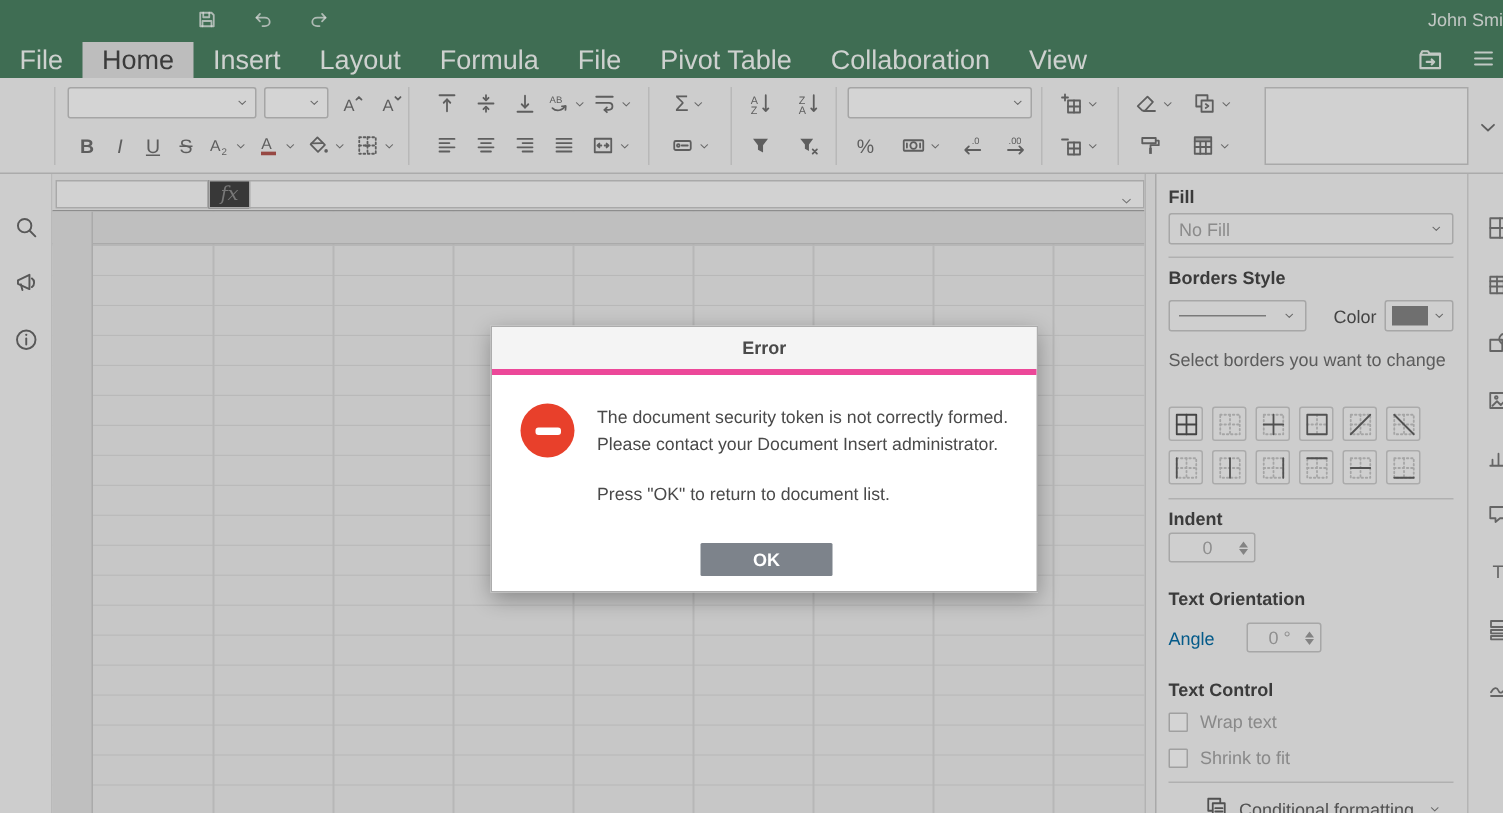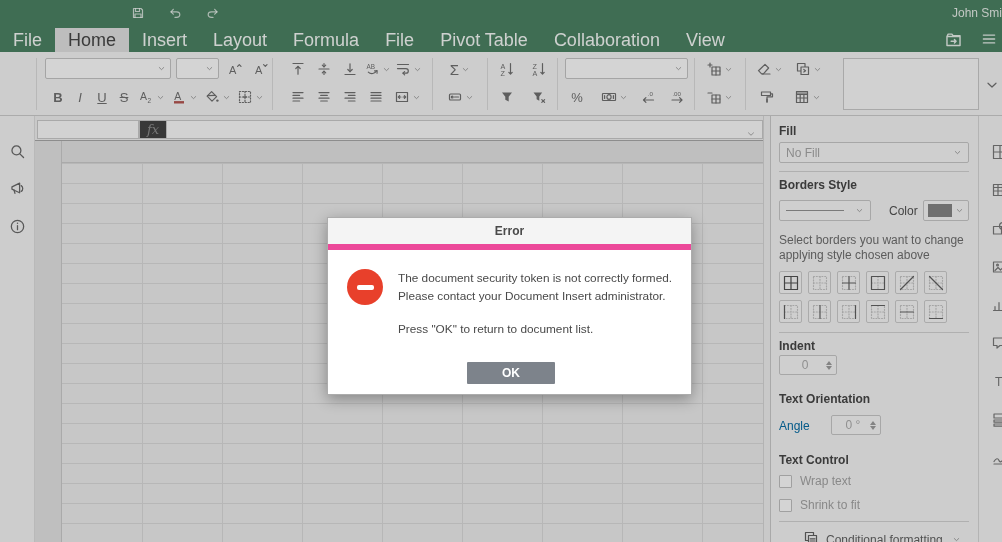--- a/index.html
+++ b/index.html
@@ -72,21 +72,21 @@
   .cbl { font-size:12px; color:#A0A0A0; }
   .cond { position:absolute; display:flex; align-items:center; gap:7px; color:#5E5E5E; font-size:12px; }
 
   
   .rstrip { position:absolute; left:978px; top:116px; width:24px; height:426px; background:#F1F1F1; border-left:1px solid #D4D4D4; }
   .rstrip .ri { position:absolute; left:13px; width:15px; height:15px; color:#767676; }
 
   
   .overlay { position:absolute; inset:0; background:rgba(10,10,10,.155); z-index:50; }
   .dialog { position:absolute; left:327px; top:217px; width:365px; height:178px; background:#FFF; border:1px solid #ACACAC; box-shadow:0 4px 14px rgba(0,0,0,.33); z-index:60; }
-  .dlg-head { height:32px; background:#F4F4F4; border-bottom:6px solid #ec4899; display:flex; align-items:center; justify-content:center; font-size:12px; font-weight:bold; color:#4A4A4A; }
+  .dlg-head { height:32px; background:#F4F4F4; border-bottom:4px solid #ec4899; display:flex; align-items:center; justify-content:center; font-size:12px; font-weight:bold; color:#4A4A4A; }
   .err-ico { position:absolute; left:19px; top:51px; width:36px; height:36px; border-radius:50%; display:flex; align-items:center; justify-content:center; }
   .err-bar { width:17px; height:5px; border-radius:2px; background:#FFF; }
   .dlg-line { position:absolute; left:70px; font-size:11.8px; color:#494949; white-space:nowrap; }
   .okbtn { position:absolute; left:139px; top:144px; width:88px; height:22px; border:none; border-radius:1px; color:#FFF; font-weight:bold; font-size:12px; font-family:"Liberation Sans",sans-serif; }
 </style>
 </head>
 <body>
 
 <div class="app">
 
@@ -512,21 +512,20 @@
     <div class="rp-hint" style="left:118px;top:88px;color:#4F4F4F">Color</div>
     <div class="rp-combo" style="left:152px;top:84px;width:46px;padding:0 4px">
         <span style="display:inline-block;width:24px;height:13px;background:#828282"></span>
         <span class="chev">
           <svg viewBox="0 0 16 16" width="9" height="9" fill="none" stroke="currentColor" stroke-width="1.2" stroke-linecap="round" stroke-linejoin="round">
             <path d="M4 6.2L8 10l4-3.8"></path>
           </svg>
         </span>
       </div>
     <div class="rp-hint" style="left:8px;top:117px">Select borders you want to change</div>
-    <div class="rp-hint" style="left:8px;top:132px">applying style chosen above</div>
 
     <span class="bbtn" style="left:8px;top:155px">
         <svg viewBox="0 0 18 18" width="18" height="18" fill="none" stroke="currentColor" stroke-width="1.2" stroke-linecap="round" stroke-linejoin="round">
           <g stroke="#4F4F4F">
             <rect x="2.5" y="2.5" width="13" height="13"></rect>
             <path d="M9 2.5v13M2.5 9h13"></path>
           </g>
         </svg>
       </span>
     <span class="bbtn" style="left:37px;top:155px">

